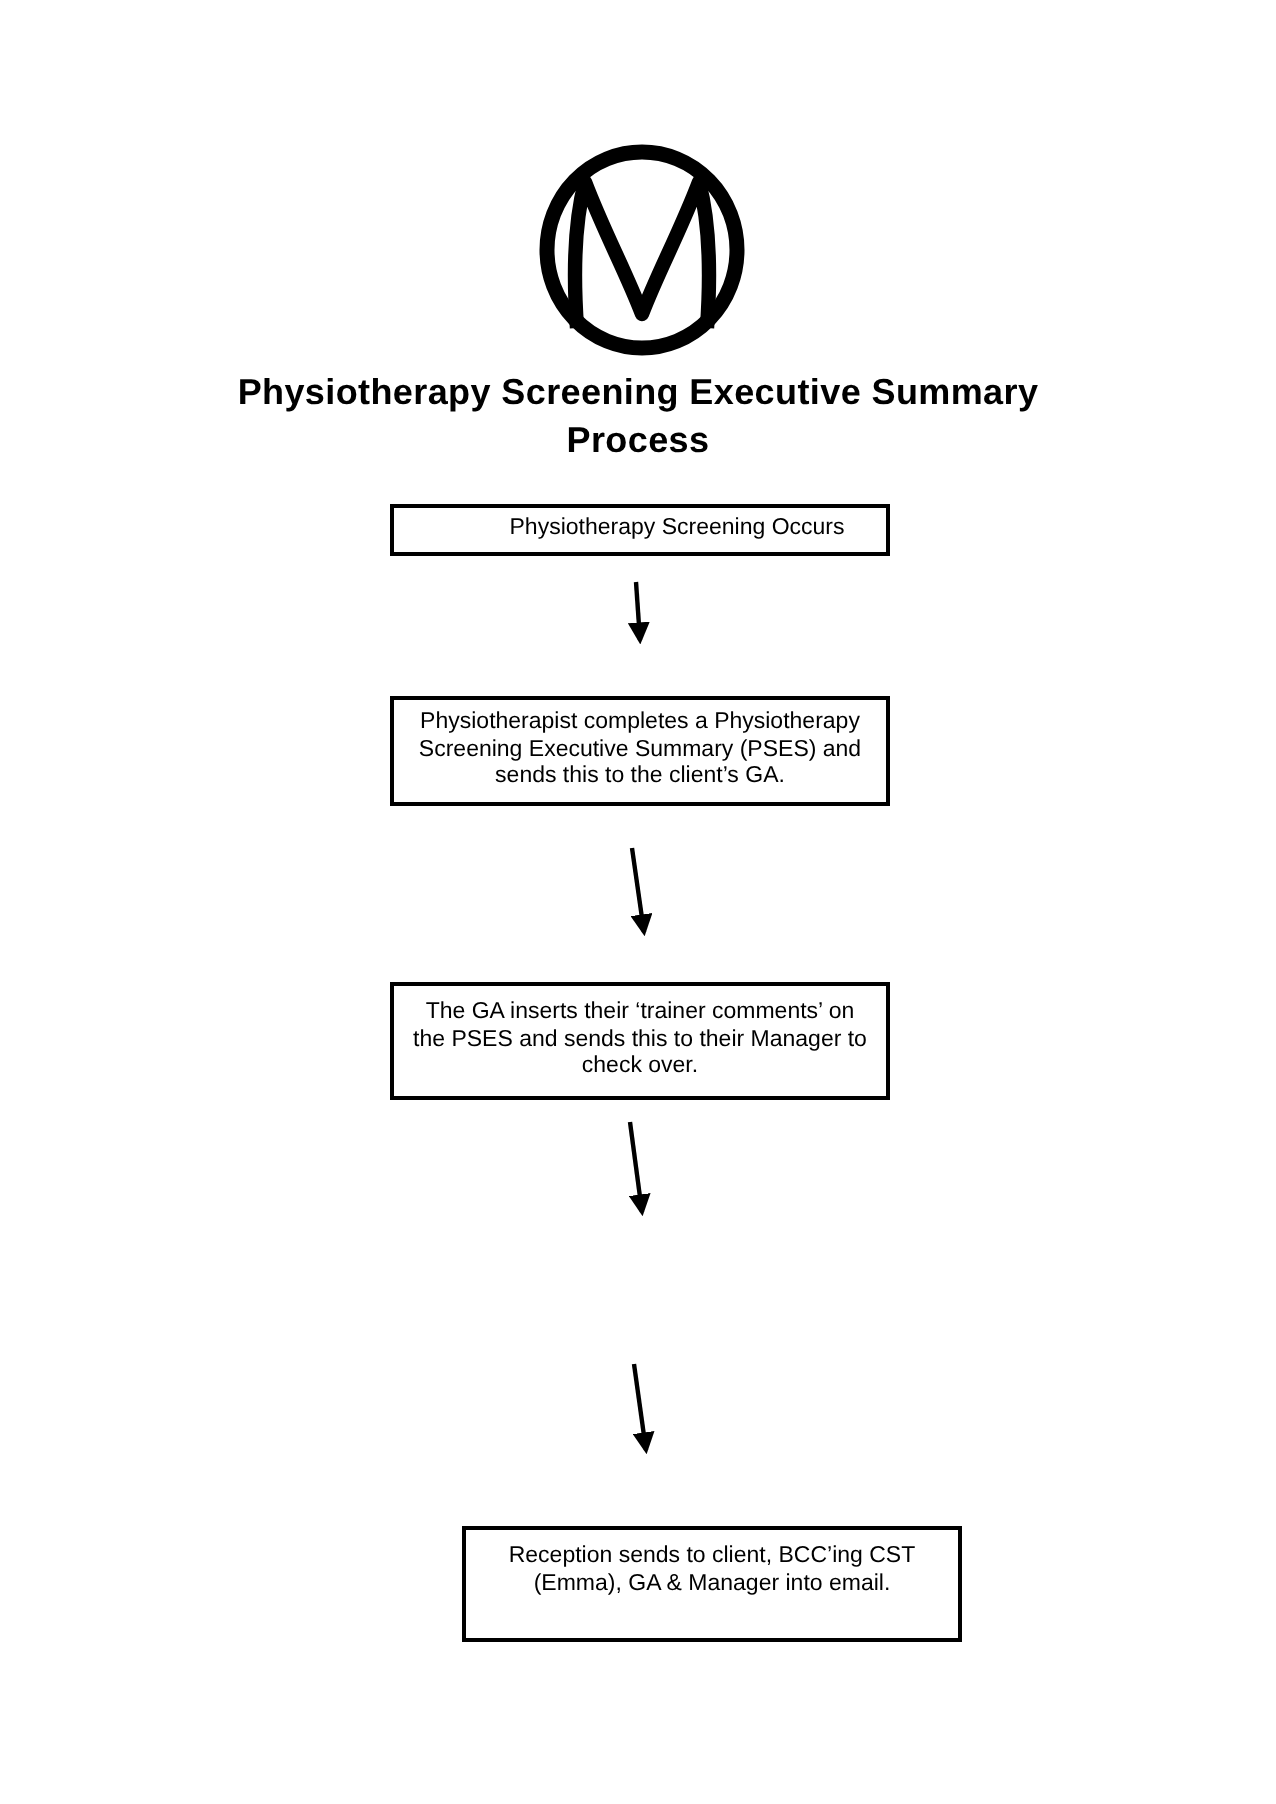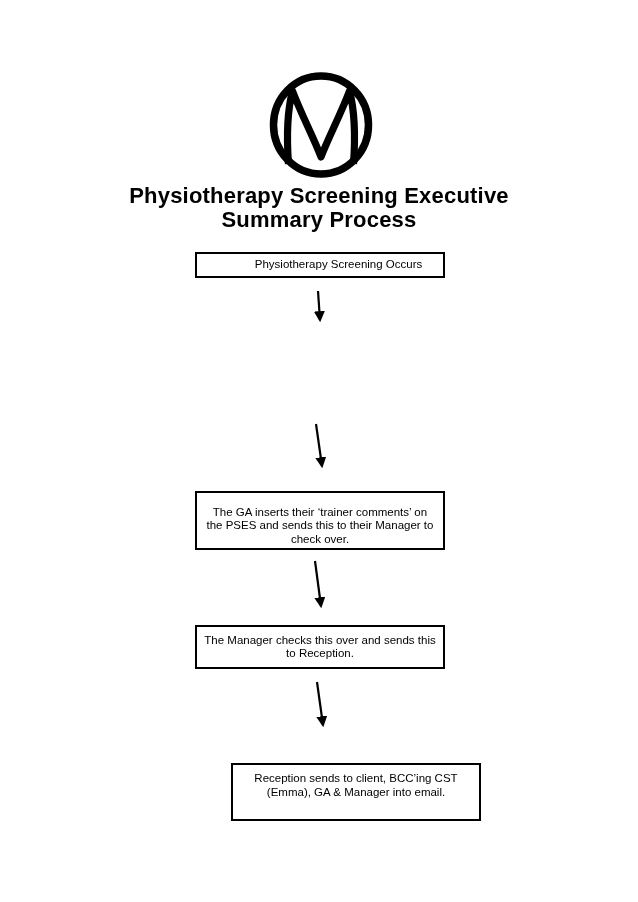--- a/index.html
+++ b/index.html
@@ -23,21 +23,21 @@
     width: 110px;
     height: 110px;
   }
   .title {
     position: absolute;
     top: 184px;
     left: 0;
     width: 638px;
     margin: 0;
     text-align: center;
-    font-size: 22px;
+    font-size: 18px;
     line-height: 24px;
     font-weight: 700;
     letter-spacing: 0.2px;
   }
   .title .title-inner {
     display: inline-block;
     max-width: 460px;
   }
   .flow-box {
     position: absolute;
@@ -49,21 +49,21 @@
     display: flex;
     align-items: center;
     justify-content: center;
     text-align: center;
     font-size: 11.5px;
     line-height: 13.5px;
     padding: 2px 7px;
   }
   .box-1 { top: 252px; height: 26px; padding-left: 44px; }
   .box-2 { top: 348px; height: 55px; }
-  .box-3 { top: 491px; height: 59px; align-items: flex-end; }
+  .box-3 { top: 491px; height: 59px; }
   .box-4 { top: 625px; height: 44px; }
   .box-5 { top: 763px; height: 58px; align-items: flex-start; padding-top: 7px; margin-left: 36px; }
   .arrow-layer {
     position: absolute;
     left: 0;
     top: 0;
     width: 638px;
     height: 902px;
     pointer-events: none;
   }
@@ -85,28 +85,28 @@
   </div>
 
   <h1 class="title">
     <span class="title-inner">Physiotherapy Screening Executive Summary Process</span>
   </h1>
 
   <div class="flow-box box-1">
     <span>Physiotherapy Screening Occurs</span>
   </div>
 
+  <div class="flow-box box-2">
+    <span>Physiotherapist completes a Physiotherapy Screening Executive Summary (PSES) and sends this to the client’s GA.</span>
+  </div>
 
   <div class="flow-box box-3">
     <span>The GA inserts their ‘trainer comments’ on the PSES and sends this to their Manager to check over.</span>
   </div>
 
-  <div class="flow-box box-4">
-    <span>The Manager checks this over and sends this to Reception.</span>
-  </div>
 
   <div class="flow-box box-5">
     <span>Reception sends to client, BCC’ing CST (Emma), GA &amp; Manager into email.</span>
   </div>
 
   <svg class="arrow-layer" width="638" height="902" viewBox="0 0 638 902">
     <defs>
       <marker id="arrowhead" viewBox="0 0 10 10" refX="8" refY="5" markerWidth="5" markerHeight="5" orient="auto-start-reverse">
         <path d="M 0 0 L 10 5 L 0 10 z" fill="#000000"></path>
       </marker>

